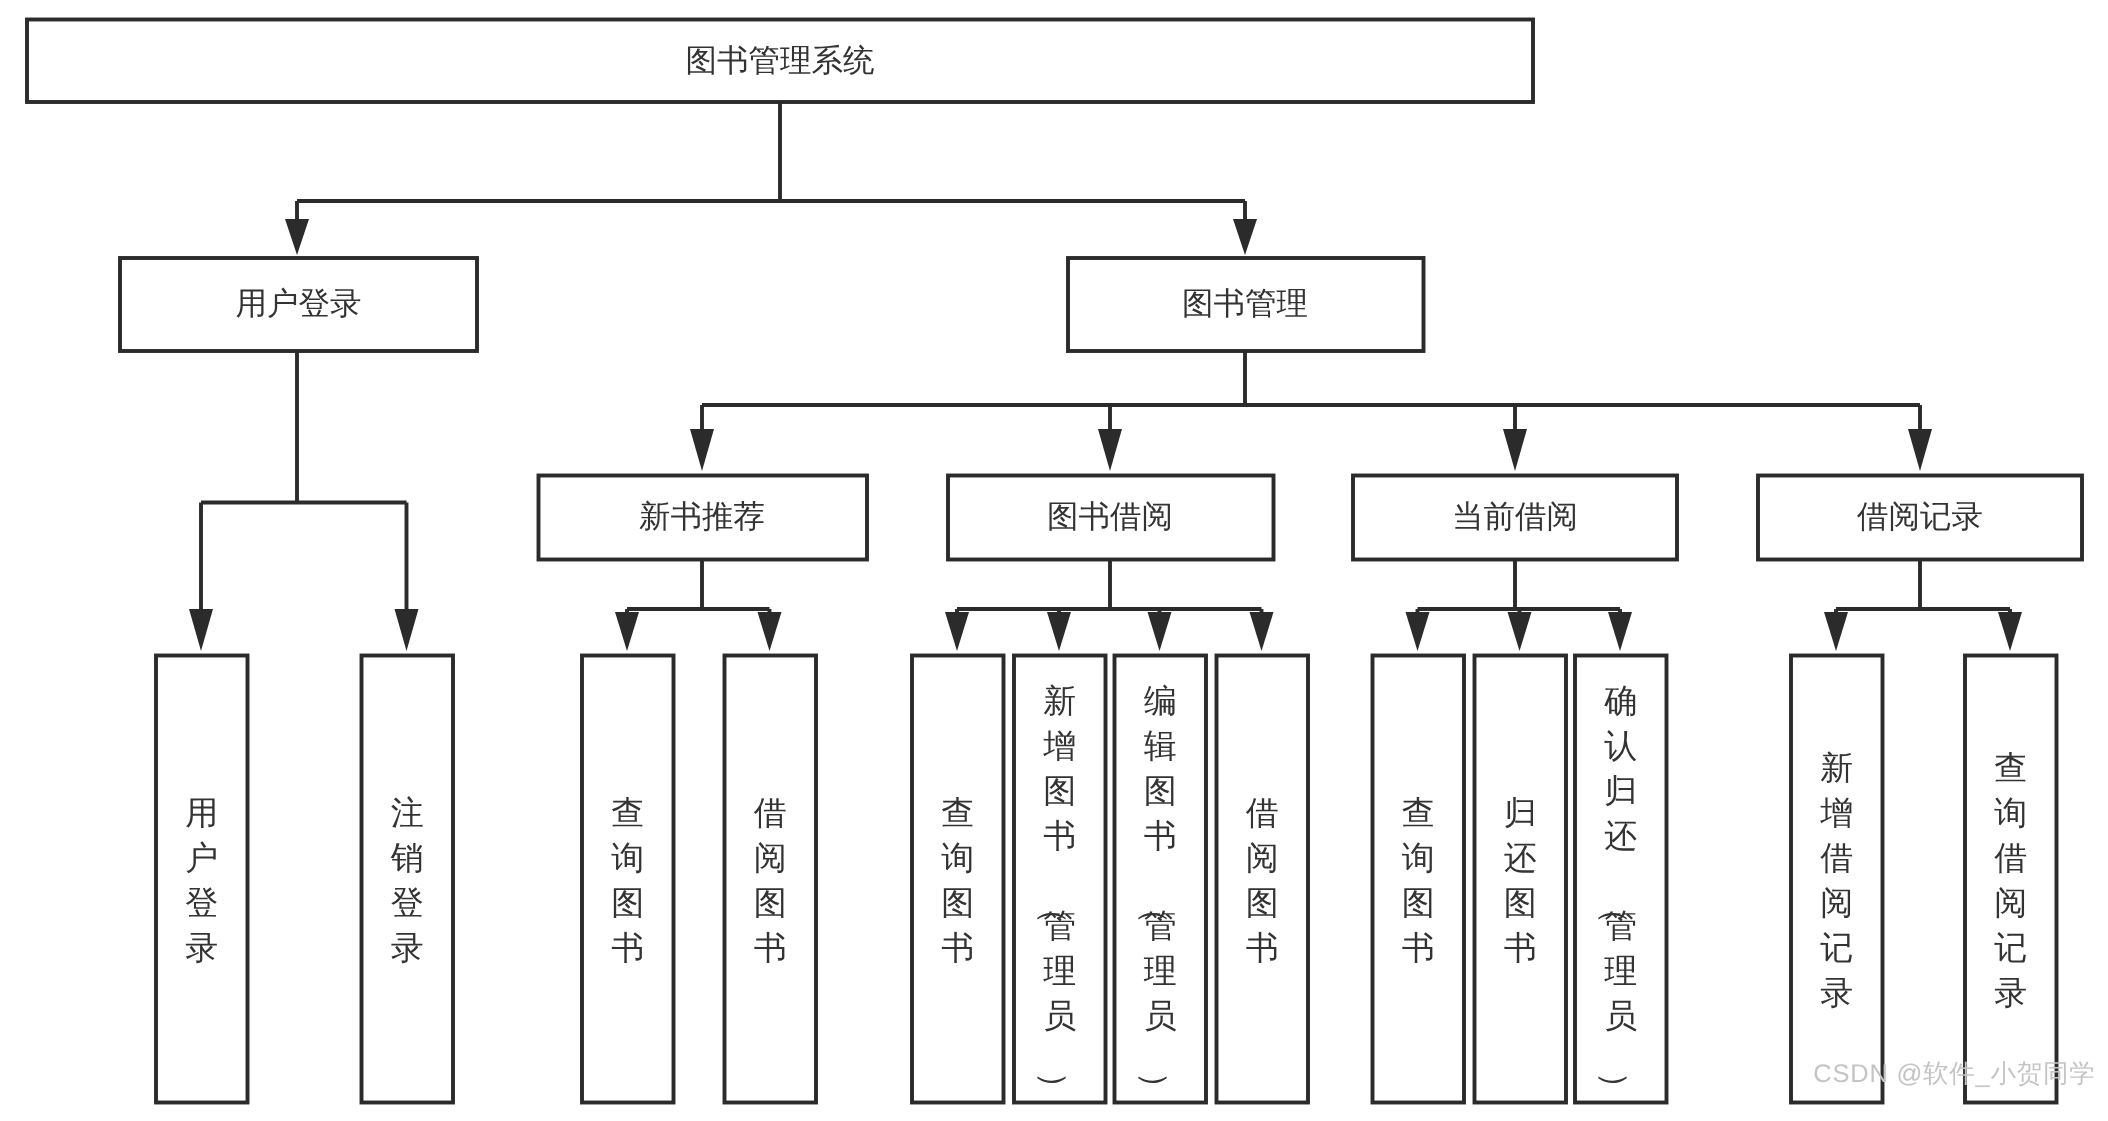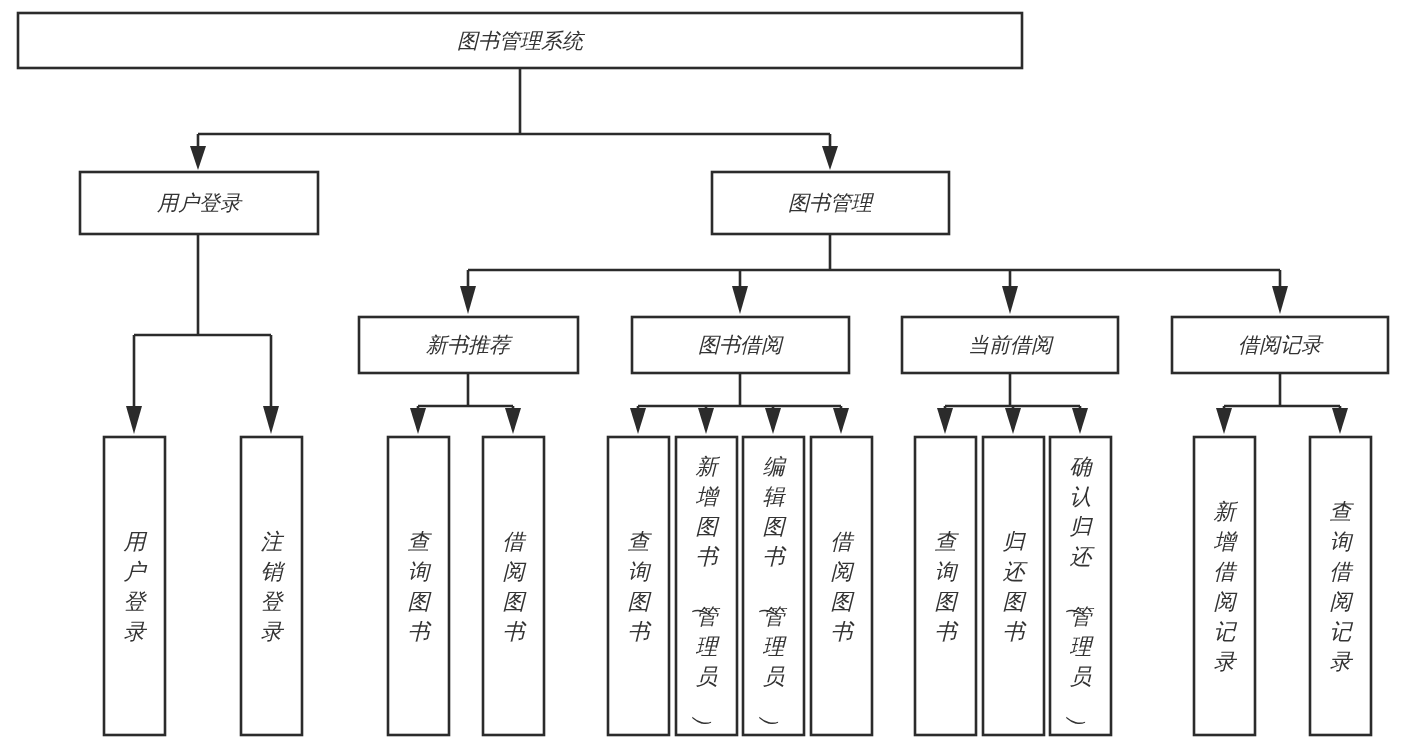--- a/index.html
+++ b/index.html
@@ -11,21 +11,20 @@
     width: 1405px;
     height: 747px;
     font-family: "Liberation Sans", "DejaVu Sans", sans-serif;
     overflow: hidden;
     position: relative;
   }
   #diagram-root {
     position: relative;
     width: 1405px;
     height: 732px;
-    font-style: italic;
   }
   svg#flowchart {
     position: absolute;
     top: 0;
     left: 0;
     width: 1405px;
     height: 747px;
     display: block;
   }
   .node-box {
@@ -231,13 +230,14 @@
           <text class="leaf-label" x="1224.5" y="519.4"><tspan x="1224.5">新</tspan><tspan x="1224.5" dy="30">增</tspan><tspan x="1224.5" dy="30">借</tspan><tspan x="1224.5" dy="30">阅</tspan><tspan x="1224.5" dy="30">记</tspan><tspan x="1224.5" dy="30">录</tspan></text>
         </g>
         <g>
           <rect class="node-box" x="1310" y="437" width="61" height="298"></rect>
           <text class="leaf-label" x="1340.5" y="519.4"><tspan x="1340.5">查</tspan><tspan x="1340.5" dy="30">询</tspan><tspan x="1340.5" dy="30">借</tspan><tspan x="1340.5" dy="30">阅</tspan><tspan x="1340.5" dy="30">记</tspan><tspan x="1340.5" dy="30">录</tspan></text>
         </g>
       </g>
 
   </svg>
 
+  <div class="watermark">CSDN @软件_小贺同学</div>
 </div>
 
 </body></html>

